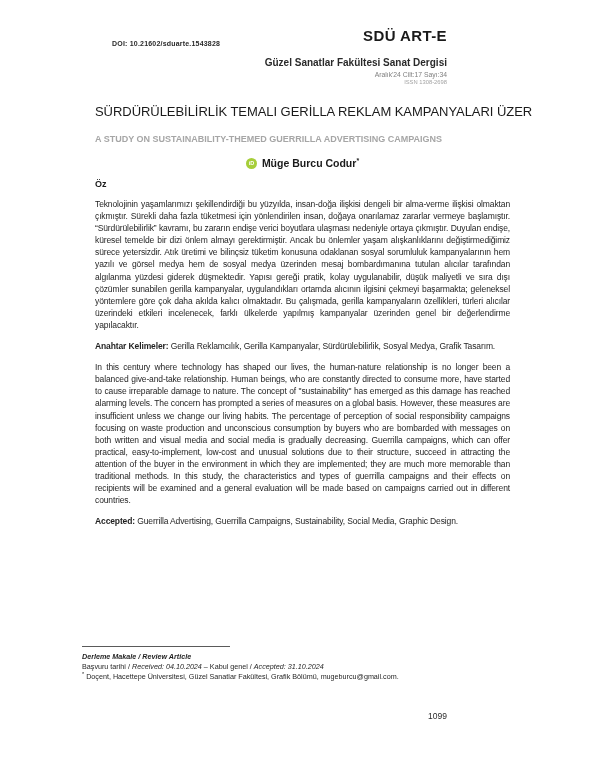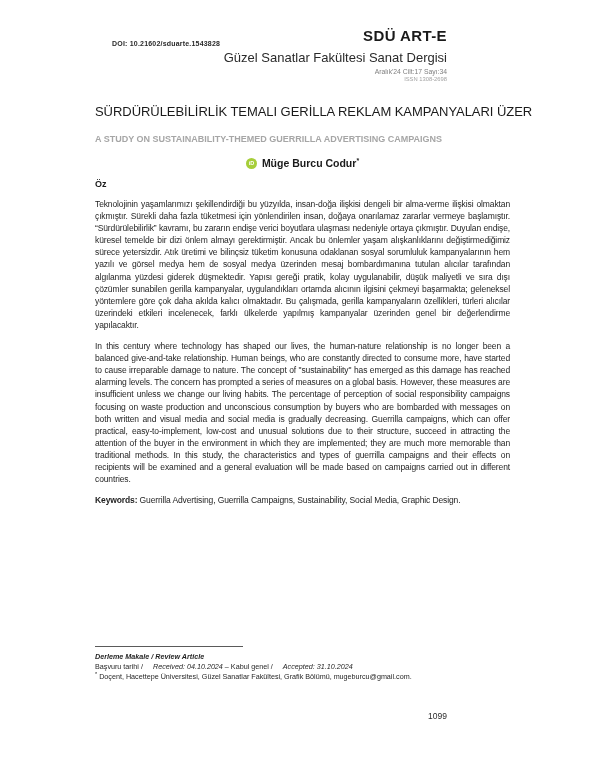--- a/index.html
+++ b/index.html
@@ -23,21 +23,21 @@
     letter-spacing: 0.2px;
     color: #2a2a2a;
   }
   .journal-block {
     position: absolute;
     top: 27px;
     right: 85px;
     text-align: right;
   }
   .j-name { font-size: 15px; font-weight: bold; letter-spacing: 0.4px; color: #1a1a1a; }
-  .j-sub  { font-size: 13px; font-weight: normal; margin-top: 6px; color: #2a2a2a; }
+  .j-sub  { font-size: 10px; font-weight: bold; margin-top: 13px; color: #2a2a2a; }
   .j-issue{ font-size: 6.8px; color: #7f7f7f; margin-top: 2.5px; }
   .j-issn { font-size: 5.8px; color: #a3a3a3; margin-top: 1.5px; }
 
   
   .content {
     position: absolute;
     left: 95px;
     top: 106px;
     width: 415px;
   }
@@ -97,30 +97,30 @@
     line-height: 12.1px;
     text-align: justify;
     letter-spacing: -0.12px;
     color: #1f1f1f;
   }
   .body-text b { letter-spacing: -0.12px; }
 
   
   .footnote {
     position: absolute;
-    left: 95px;
+    left: 82px;
     top: 646px;
     width: 415px;
     font-size: 7.2px;
     line-height: 10px;
     color: #1f1f1f;
   }
   .fn-rule { width: 148px; height: 1px; background: #5a5a5a; margin-bottom: 5px; }
   .fn-type { font-weight: bold; font-style: italic; }
-  .fn-dates i { font-style: italic; margin-left: 8px; }
+  .fn-dates i { font-style: italic; }
   .fn-affil sup { font-size: 5.5px; vertical-align: super; line-height: 0; }
 
   .page-number {
     position: absolute;
     top: 711px;
     right: 85px;
     font-size: 8.5px;
     color: #2a2a2a;
   }
 </style>
@@ -143,23 +143,24 @@
     <h1 class="title-tr">SÜRDÜRÜLEBİLİRLİK TEMALI GERİLLA REKLAM KAMPANYALARI ÜZERİNE BİR İNCELEME</h1>
     <h2 class="title-en">A STUDY ON SUSTAINABILITY-THEMED GUERRILLA ADVERTISING CAMPAIGNS</h2>
 
     <div class="author-row">
       <span class="orcid">iD</span>
       <span class="author-name"><span>Müge Burcu Codur</span><sup class="author-mark">*</sup></span>
     </div>
 
     <h3 class="sec-heading first">Öz</h3>
     <p class="body-text">Teknolojinin yaşamlarımızı şekillendirdiği bu yüzyılda, insan-doğa ilişkisi dengeli bir alma-verme ilişkisi olmaktan çıkmıştır. Sürekli daha fazla tüketmesi için yönlendirilen insan, doğaya onarılamaz zararlar vermeye başlamıştır. “Sürdürülebilirlik” kavramı, bu zararın endişe verici boyutlara ulaşması nedeniyle ortaya çıkmıştır. Duyulan endişe, küresel temelde bir dizi önlem almayı gerektirmiştir. Ancak bu önlemler yaşam alışkanlıklarını değiştirmediğimiz sürece yetersizdir. Atık üretimi ve bilinçsiz tüketim konusuna odaklanan sosyal sorumluluk kampanyalarının hem yazılı ve görsel medya hem de sosyal medya üzerinden mesaj bombardımanına tutulan alıcılar tarafından algılanma yüzdesi giderek düşmektedir. Yapısı gereği pratik, kolay uygulanabilir, düşük maliyetli ve sıra dışı çözümler sunabilen gerilla kampanyalar, uygulandıkları ortamda alıcının ilgisini çekmeyi başarmakta; geleneksel yöntemlere göre çok daha akılda kalıcı olmaktadır. Bu çalışmada, gerilla kampanyaların özellikleri, türleri alıcılar üzerindeki etkileri incelenecek, farklı ülkelerde yapılmış kampanyalar üzerinden genel bir değerlendirme yapılacaktır.</p>
+    <p class="body-text"><b>Anahtar Kelimeler:</b><span> Gerilla Reklamcılık, Gerilla Kampanyalar, Sürdürülebilirlik, Sosyal Medya, Grafik Tasarım.</span></p>
 
     <p class="body-text">In this century where technology has shaped our lives, the human-nature relationship is no longer been a balanced give-and-take relationship. Human beings, who are constantly directed to consume more, have started to cause irreparable damage to nature. The concept of "sustainability" has emerged as this damage has reached alarming levels. The concern has prompted a series of measures on a global basis. However, these measures are insufficient unless we change our living habits. The percentage of perception of social responsibility campaigns focusing on waste production and unconscious consumption by buyers who are bombarded with messages on both written and visual media and social media is gradually decreasing. Guerrilla campaigns, which can offer practical, easy-to-implement, low-cost and unusual solutions due to their structure, succeed in attracting the attention of the buyer in the environment in which they are implemented; they are much more memorable than traditional methods. In this study, the characteristics and types of guerrilla campaigns and their effects on recipients will be examined and a general evaluation will be made based on campaigns carried out in different countries.</p>
-    <p class="body-text"><b>Keywords:</b><span> Guerrilla Advertising, Guerrilla Campaigns, Sustainability, Social Media, Graphic Design.</span></p>
+    <p class="body-text"><b>Accepted:</b><span> Guerrilla Advertising, Guerrilla Campaigns, Sustainability, Social Media, Graphic Design.</span></p>
 
   </div>
 
   <div class="footnote">
     <div class="fn-rule"></div>
     <div class="fn-type">Derleme Makale / Review Article</div>
     <div class="fn-dates"><span>Başvuru tarihi / </span><i>Received: 04.10.2024</i><span> – Kabul genel / </span><i>Accepted: 31.10.2024</i></div>
     <div class="fn-affil"><sup>*</sup><span> Doçent, Hacettepe Üniversitesi, Güzel Sanatlar Fakültesi, Grafik Bölümü, mugeburcu@gmail.com.</span></div>
   </div>
 

